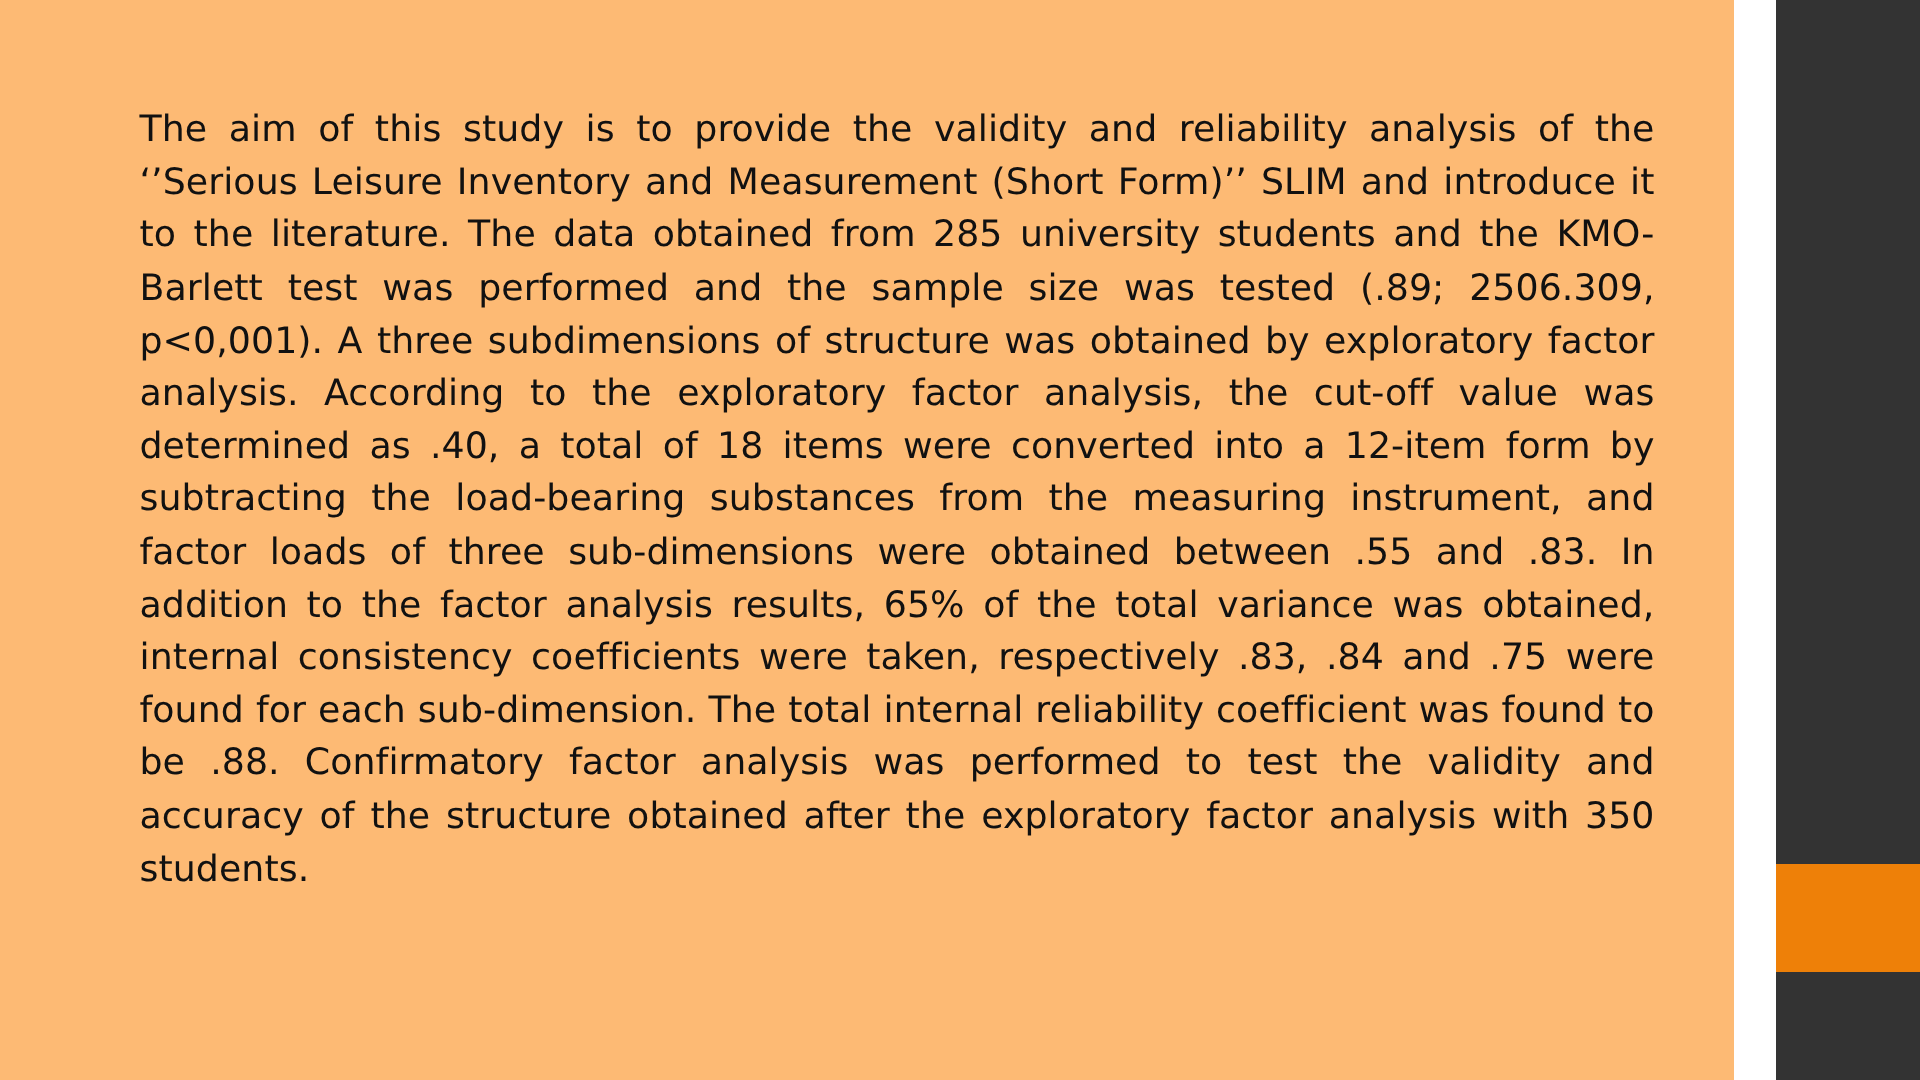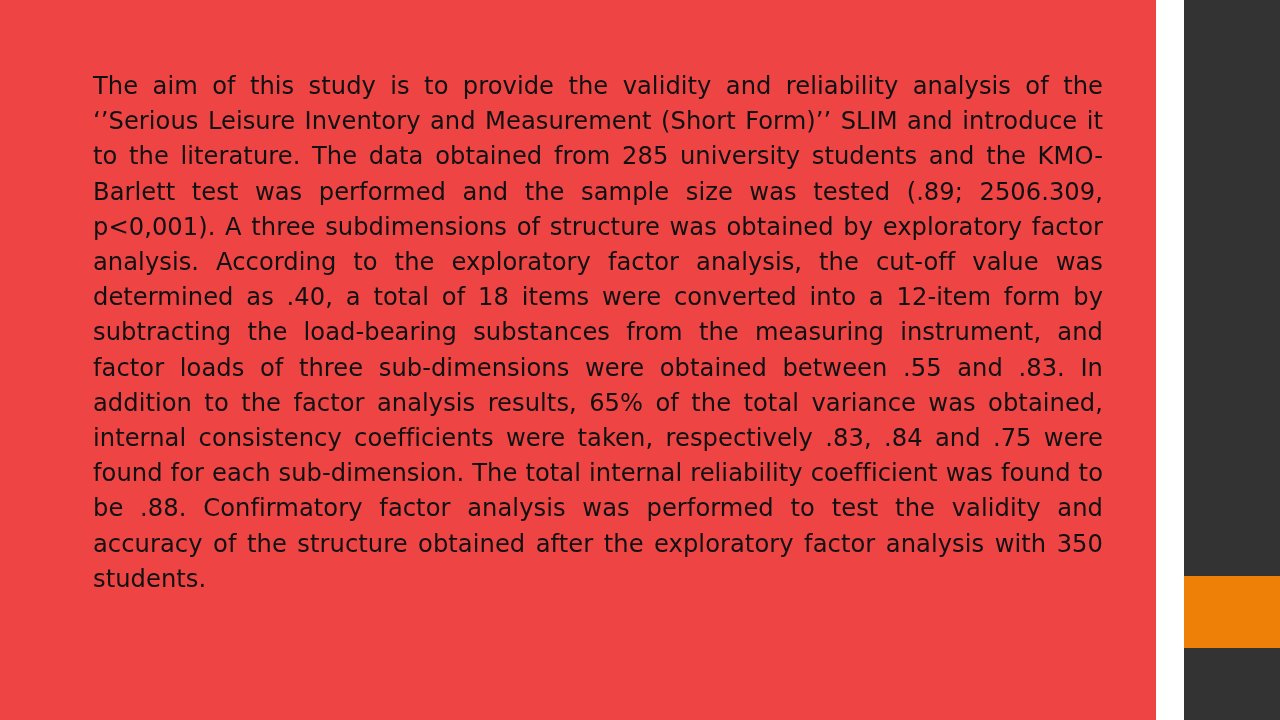--- a/index.html
+++ b/index.html
@@ -7,21 +7,21 @@
       padding: 0;
       width: 1280px;
       height: 720px;
       overflow: hidden;
       background: #ffffff;
     }
     .slide {
       position: relative;
       width: 1156px;
       height: 720px;
-      background: #ef4444;
+      background: #fdba74;
     }
     .side-panel {
       position: absolute;
       left: 1184px;
       top: 0;
       width: 96px;
       height: 720px;
       background: #333333;
     }
     .accent-block {

